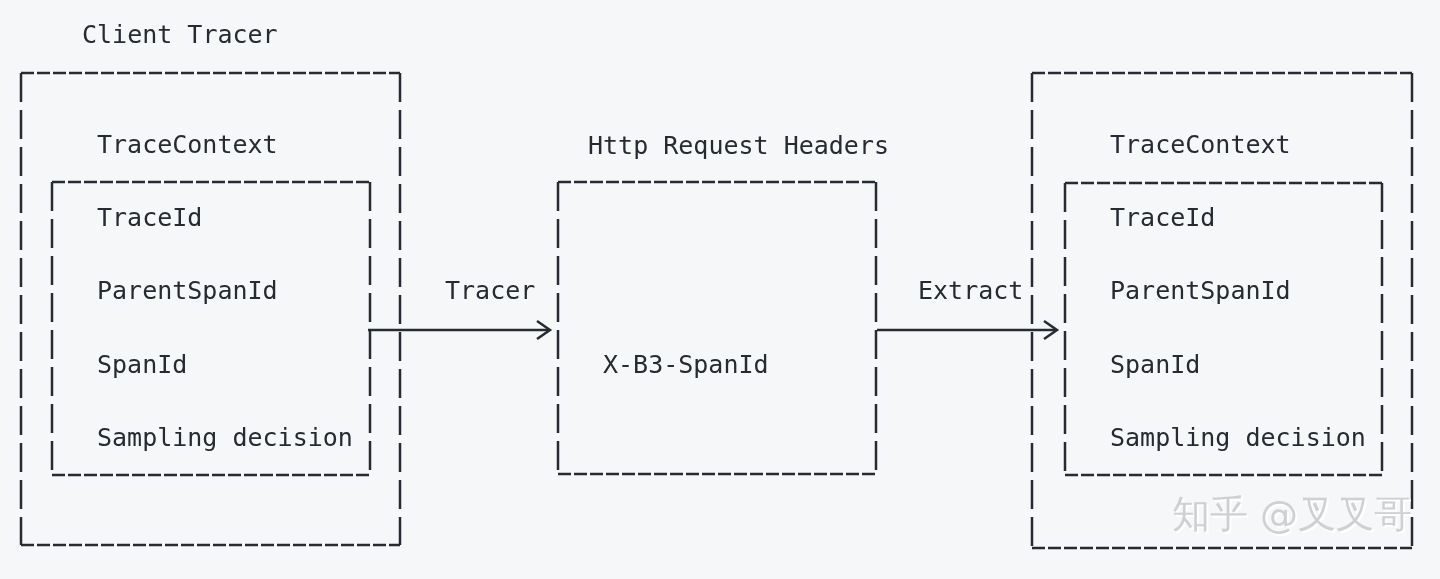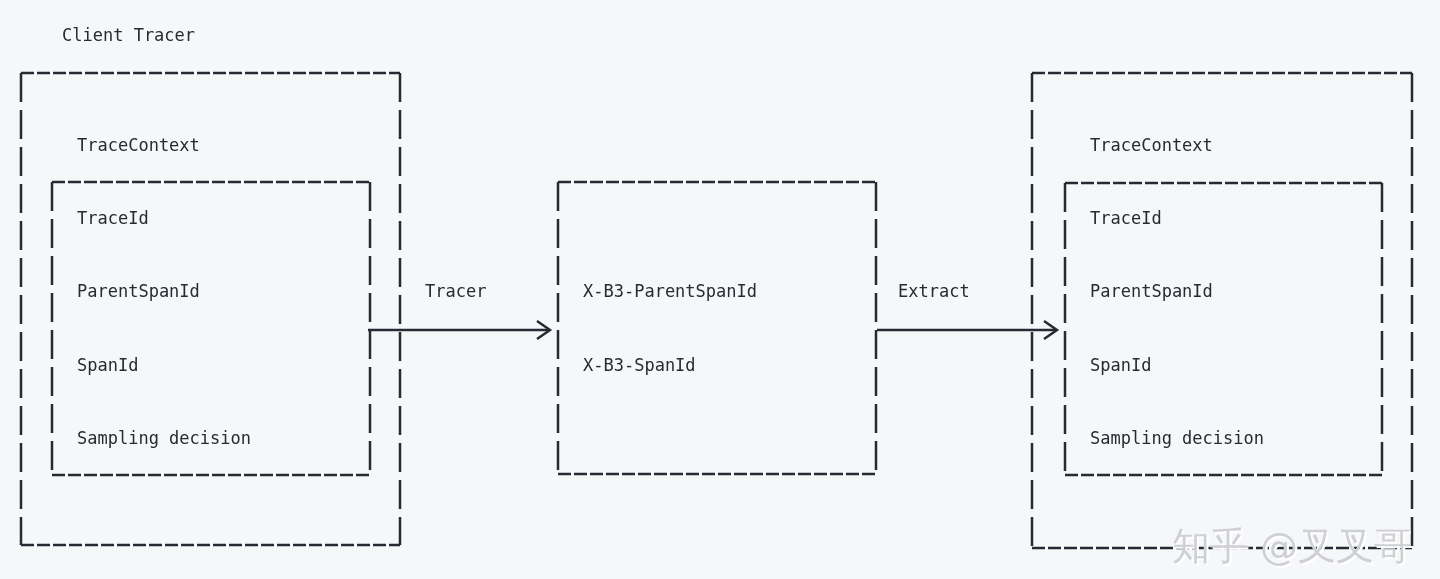--- a/index.html
+++ b/index.html
@@ -14,37 +14,37 @@
     font-family:"DejaVu Sans Mono","Liberation Mono",monospace;
     overflow:hidden;
   }
   .stage{
     position:relative;
     width:1440px;height:579px;
   }
   .stage svg{position:absolute;left:0;top:0;}
   .label{
     position:absolute;
-    font-size:17px;
+    font-size:25px;
     line-height:30px;
     color:var(--ink);
     white-space:pre;
     letter-spacing:0;
+    margin-left:20px;
   }
   .watermark{
     position:absolute;
     right:28px;
     top:492px;
     font-size:38px;
     line-height:44px;
     font-family:"DejaVu Sans","Liberation Sans",sans-serif;
     color:var(--wm);
     text-shadow:2px 2px 0 #ffffff;
     white-space:pre;
-    margin-top:32px;
   }
   .hline{stroke:var(--ink);stroke-width:2.5;stroke-dasharray:13 3;fill:none;}
   .vline{stroke:var(--ink);stroke-width:2.5;stroke-dasharray:29 8;fill:none;}
   .aline{stroke:var(--ink);stroke-width:2.5;fill:none;}
   .ahead{stroke:var(--ink);stroke-width:2.5;fill:none;stroke-linejoin:miter;}
 </style>
 </head>
 <body>
 
 <div class="stage">
@@ -91,30 +91,30 @@
       <path class="ahead" d="M537 321 L550 330 L537 339"></path>
     </g>
 
     <g>
       <line class="aline" x1="877" y1="330" x2="1055" y2="330"></line>
       <path class="ahead" d="M1044 321 L1057 330 L1044 339"></path>
     </g>
   </svg>
 
   <div class="label" style="left:62px;top:20px">Client Tracer</div>
+  <div class="label" style="left:568px;top:131px">Http Request Headers</div>
 
   <div class="label" style="left:77px;top:130px">TraceContext</div>
   <div class="label" style="left:1090px;top:130px">TraceContext</div>
 
   <div class="label" style="left:77px;top:203px">TraceId</div>
   <div class="label" style="left:77px;top:276px">ParentSpanId</div>
   <div class="label" style="left:77px;top:350px">SpanId</div>
   <div class="label" style="left:77px;top:423px">Sampling decision</div>
 
-  <div class="label" style="left:583px;top:276px">X-B3-ParentSpanId</div>
   <div class="label" style="left:583px;top:350px">X-B3-SpanId</div>
 
   <div class="label" style="left:1090px;top:203px">TraceId</div>
   <div class="label" style="left:1090px;top:276px">ParentSpanId</div>
   <div class="label" style="left:1090px;top:350px">SpanId</div>
   <div class="label" style="left:1090px;top:423px">Sampling decision</div>
 
   <div class="label" style="left:425px;top:276px">Tracer</div>
   <div class="label" style="left:898px;top:276px">Extract</div>
 

